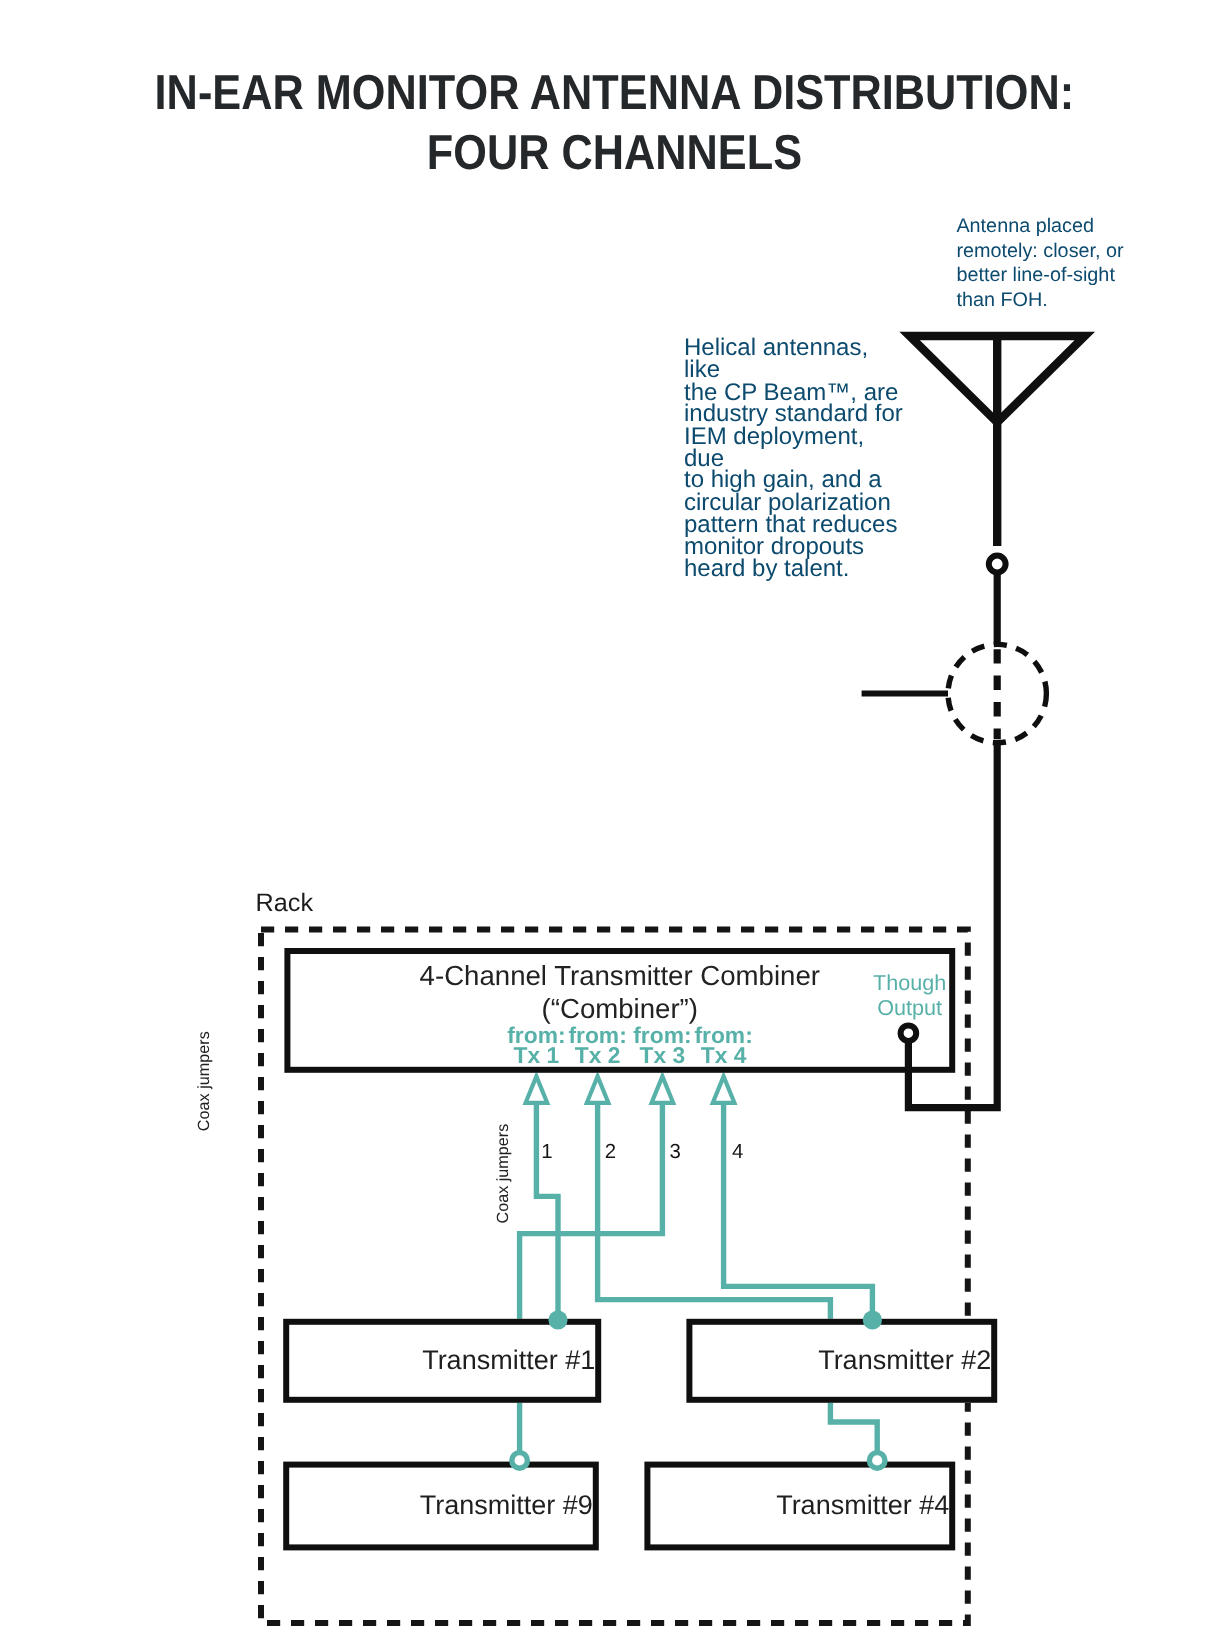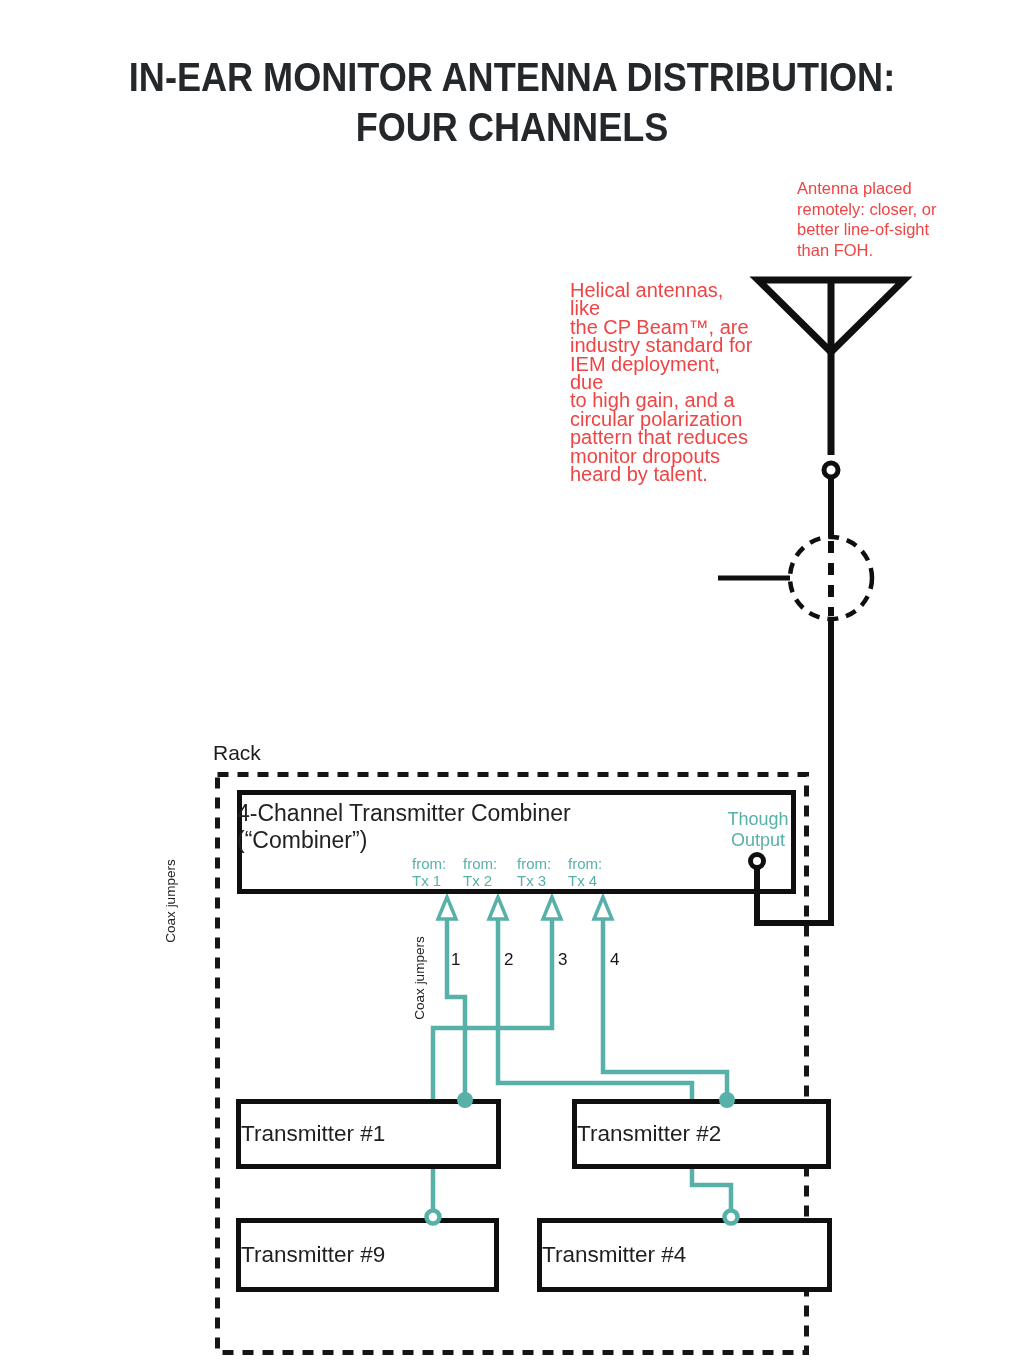--- a/index.html
+++ b/index.html
@@ -4,35 +4,35 @@
 <style>
   html,body{margin:0;padding:0;background:#ffffff;}
   .canvas{
     position:relative;width:1024px;height:1366px;background:#ffffff;
     font-family:"Liberation Sans", sans-serif;overflow:hidden;
   }
   svg.layer{position:absolute;left:0;top:0;width:1024px;height:1366px;}
   #layer-under{z-index:1;}
   .box{position:absolute;background:#ffffff;border:5px solid #0f0f0f;z-index:2;box-sizing:border-box;}
   #layer-over{z-index:3;}
-  .txt{position:absolute;white-space:pre-line;color:#ef4444;z-index:2;}
+  .txt{position:absolute;white-space:pre-line;color:#0c4a6e;z-index:2;}
   .page-title{
     left:0;top:52px;width:1024px;text-align:center;
     font-size:41px;line-height:50px;font-weight:700;letter-spacing:0px;
     color:#25282b;transform:scaleX(0.88);white-space:pre-line;
   }
   .note{font-size:20px;line-height:18.4px;}
   .note-large{font-size:16.5px;line-height:20.5px;}
   .rack-label{left:213px;top:741px;width:600px;font-size:21px;color:#1c1c1c;}
-  .combiner-title{left:237px;top:800px;width:559px;text-align:left;font-size:23px;line-height:27px;color:#222;}
-  .from-label{top:856px;width:70px;font-size:15px;line-height:16.5px;font-weight:400;z-index:2;position:absolute;white-space:pre-line;}
+  .combiner-title{left:237px;top:800px;width:559px;text-align:center;font-size:23px;line-height:27px;color:#222;}
+  .from-label{top:856px;width:70px;text-align:center;font-size:19px;line-height:16.5px;font-weight:700;z-index:2;position:absolute;white-space:pre-line;}
   .antenna-output{left:712px;top:809px;width:92px;text-align:center;font-size:18px;line-height:21px;z-index:2;position:absolute;white-space:pre-line;}
   .jumper-num{font-size:17px;color:#161616;z-index:2;position:absolute;}
   .coax-label{font-size:13.5px;color:#222;white-space:nowrap;z-index:2;position:absolute;transform:translate(-50%,-50%) rotate(-90deg);}
-  .tx-box{display:flex;align-items:center;justify-content:flex-start;font-size:22.5px;color:#1f1f1f;}
+  .tx-box{display:flex;align-items:center;justify-content:flex-end;font-size:22.5px;color:#1f1f1f;}
 </style>
 </head>
 <body>
 
 <div class="canvas">
 
   <svg class="layer" id="layer-under" viewBox="0 0 1024 1366" xmlns="http://www.w3.org/2000/svg">
 
     <g stroke="#0f0f0f" fill="none">
       <path d="M758 280 H904 L831 352 Z" stroke-width="7" stroke-linejoin="miter"></path>
@@ -107,21 +107,21 @@
 
   <div class="box tx-box" style="left:236px;top:1099px;width:265px;height:70px;">
     <span>Transmitter #1</span>
   </div>
   <div class="box tx-box" style="left:537px;top:1099px;width:259px;height:70px;margin-left:35px;">
     <span>Transmitter #2</span>
   </div>
   <div class="box tx-box" style="left:236px;top:1218px;width:263px;height:74px;">
     <span>Transmitter #9</span>
   </div>
-  <div class="box tx-box" style="left:537px;top:1218px;width:295px;height:74px;">
+  <div class="box tx-box" style="left:537px;top:1218px;width:259px;height:74px;">
     <span>Transmitter #4</span>
   </div>
 
   <svg class="layer" id="layer-over" viewBox="0 0 1024 1366" xmlns="http://www.w3.org/2000/svg">
     <path d="M831 618 V923 H757 V868" stroke="#0f0f0f" stroke-width="6" fill="none"></path>
     <circle cx="757" cy="861" r="6.5" fill="#ffffff" stroke="#0f0f0f" stroke-width="5"></circle>
     <circle cx="465" cy="1100" r="8" fill="#57b1a8"></circle>
     <circle cx="727" cy="1100" r="8" fill="#57b1a8"></circle>
     <circle cx="433" cy="1217" r="6.5" fill="#ffffff" stroke="#57b1a8" stroke-width="4.5"></circle>
     <circle cx="731" cy="1217" r="6.5" fill="#ffffff" stroke="#57b1a8" stroke-width="4.5"></circle>

